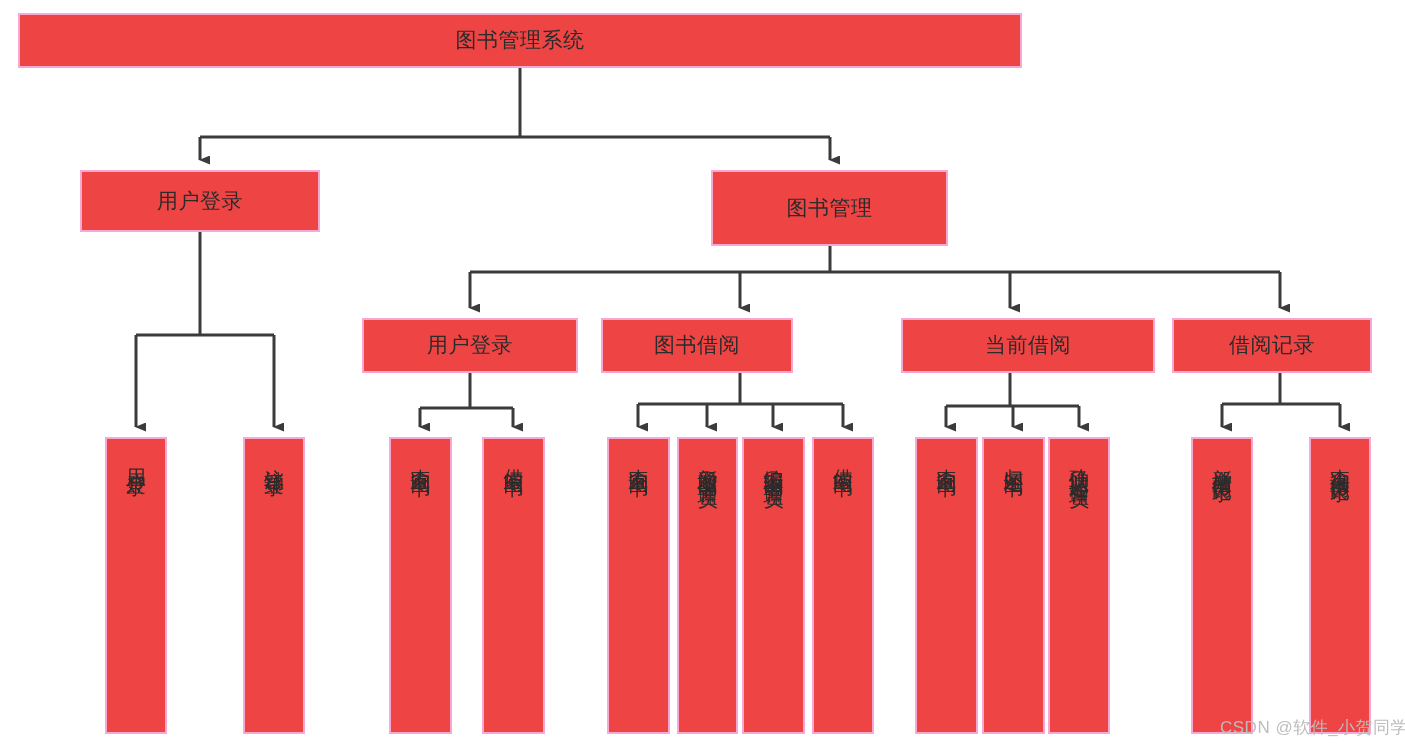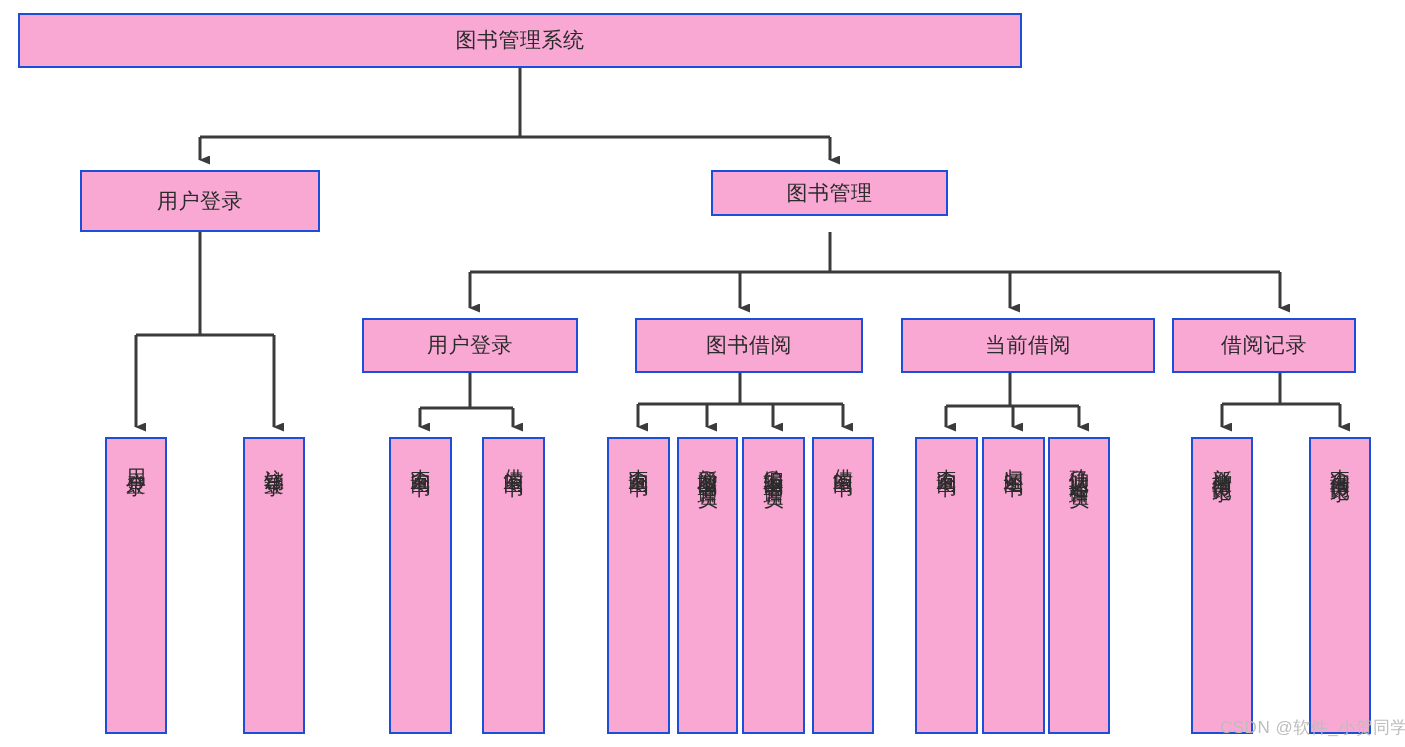--- a/index.html
+++ b/index.html
@@ -21,22 +21,22 @@
   #edges-layer {
     position: absolute;
     left: 0;
     top: 0;
     width: 1405px;
     height: 747px;
   }
   .node {
     position: absolute;
     box-sizing: border-box;
-    background: #f9a8d4;
-    border: 2px solid #1d4ed8;
+    background: #ef4444;
+    border: 2px solid #f9a8d4;
     display: flex;
     align-items: center;
     justify-content: center;
     color: #2b2b2b;
   }
   .node .node-label {
     display: block;
     text-align: center;
     line-height: 1.18;
     letter-spacing: 0.5px;
@@ -126,37 +126,37 @@
   </svg>
 
   <div class="node node-horizontal node-root" style="left:18px; top:13px; width:1004px; height:55px;">
     <span class="node-label">图书管理系统</span>
   </div>
 
   <div class="node node-horizontal" style="left:80px; top:170px; width:240px; height:62px;">
     <span class="node-label">用户登录</span>
   </div>
 
-  <div class="node node-horizontal" style="left:711px; top:170px; width:237px; height:46px;">
+  <div class="node node-horizontal" style="left:711px; top:170px; width:237px; height:76px;">
     <span class="node-label">图书管理</span>
   </div>
 
   <div class="node node-horizontal" style="left:362px; top:318px; width:216px; height:55px;">
     <span class="node-label">用户登录</span>
   </div>
 
-  <div class="node node-horizontal" style="left:635px; top:318px; width:228px; height:55px;">
+  <div class="node node-horizontal" style="left:601px; top:318px; width:192px; height:55px;">
     <span class="node-label">图书借阅</span>
   </div>
 
   <div class="node node-horizontal" style="left:901px; top:318px; width:254px; height:55px;">
     <span class="node-label">当前借阅</span>
   </div>
 
-  <div class="node node-horizontal" style="left:1172px; top:318px; width:184px; height:55px;">
+  <div class="node node-horizontal" style="left:1172px; top:318px; width:200px; height:55px;">
     <span class="node-label">借阅记录</span>
   </div>
 
   <div class="node node-vertical" style="left:105px; top:437px; width:62px; height:297px;">
     <span class="node-label">用户登录</span>
   </div>
 
   <div class="node node-vertical" style="left:243px; top:437px; width:62px; height:297px;">
     <span class="node-label">注销登录</span>
   </div>

